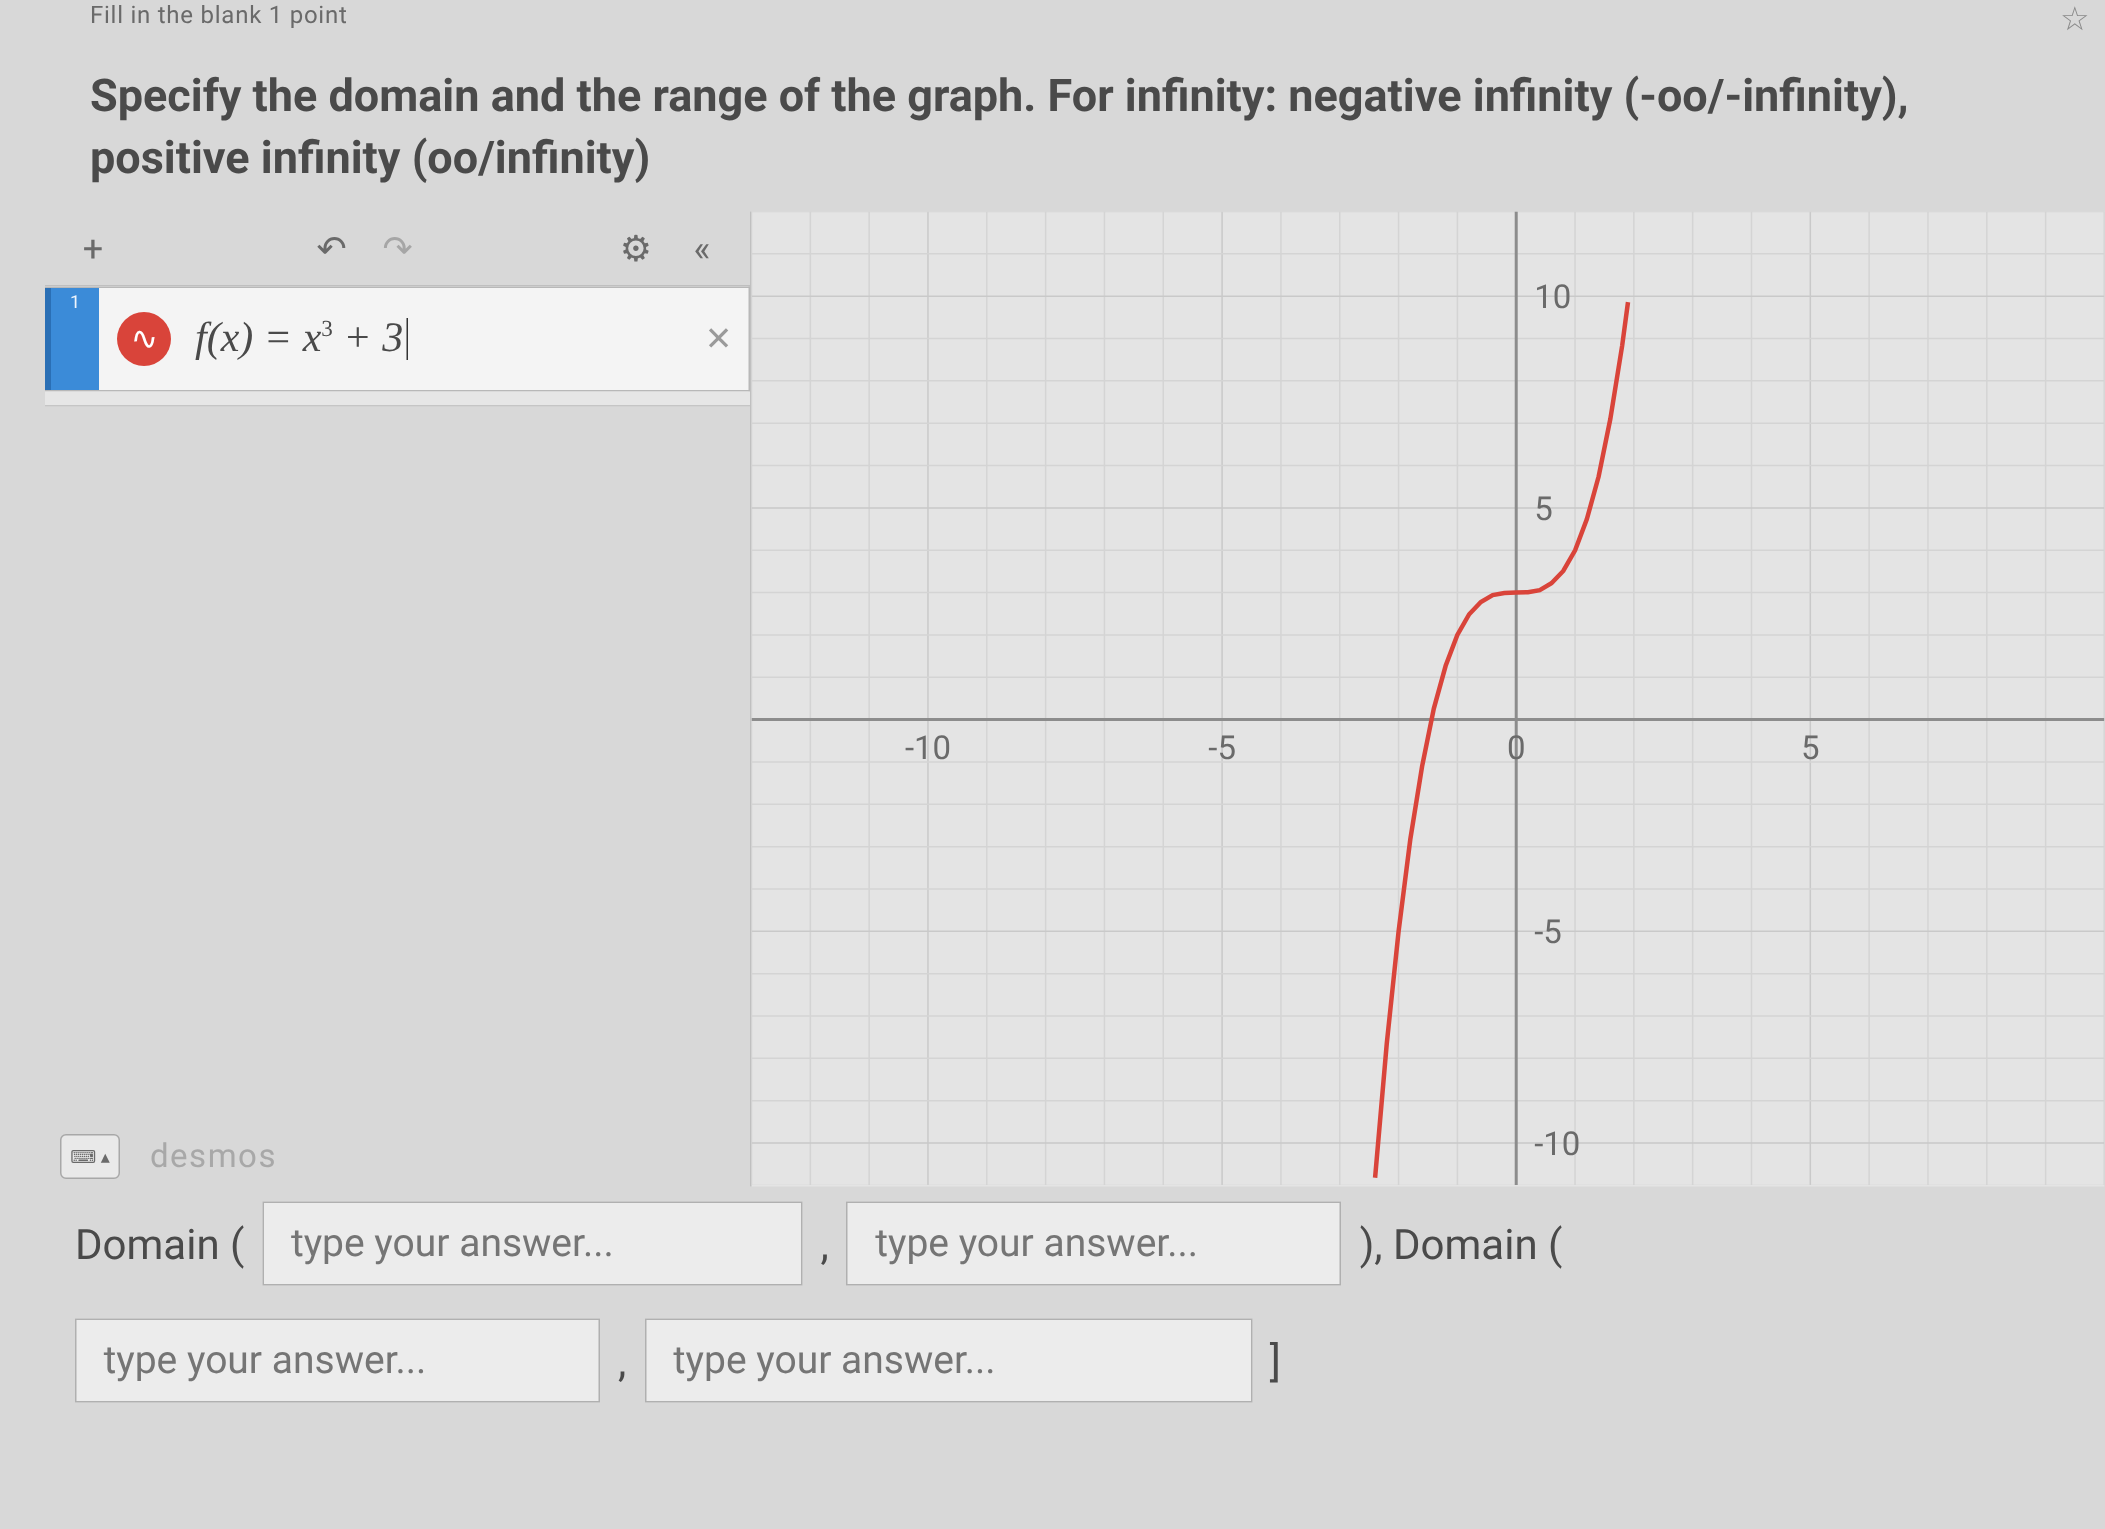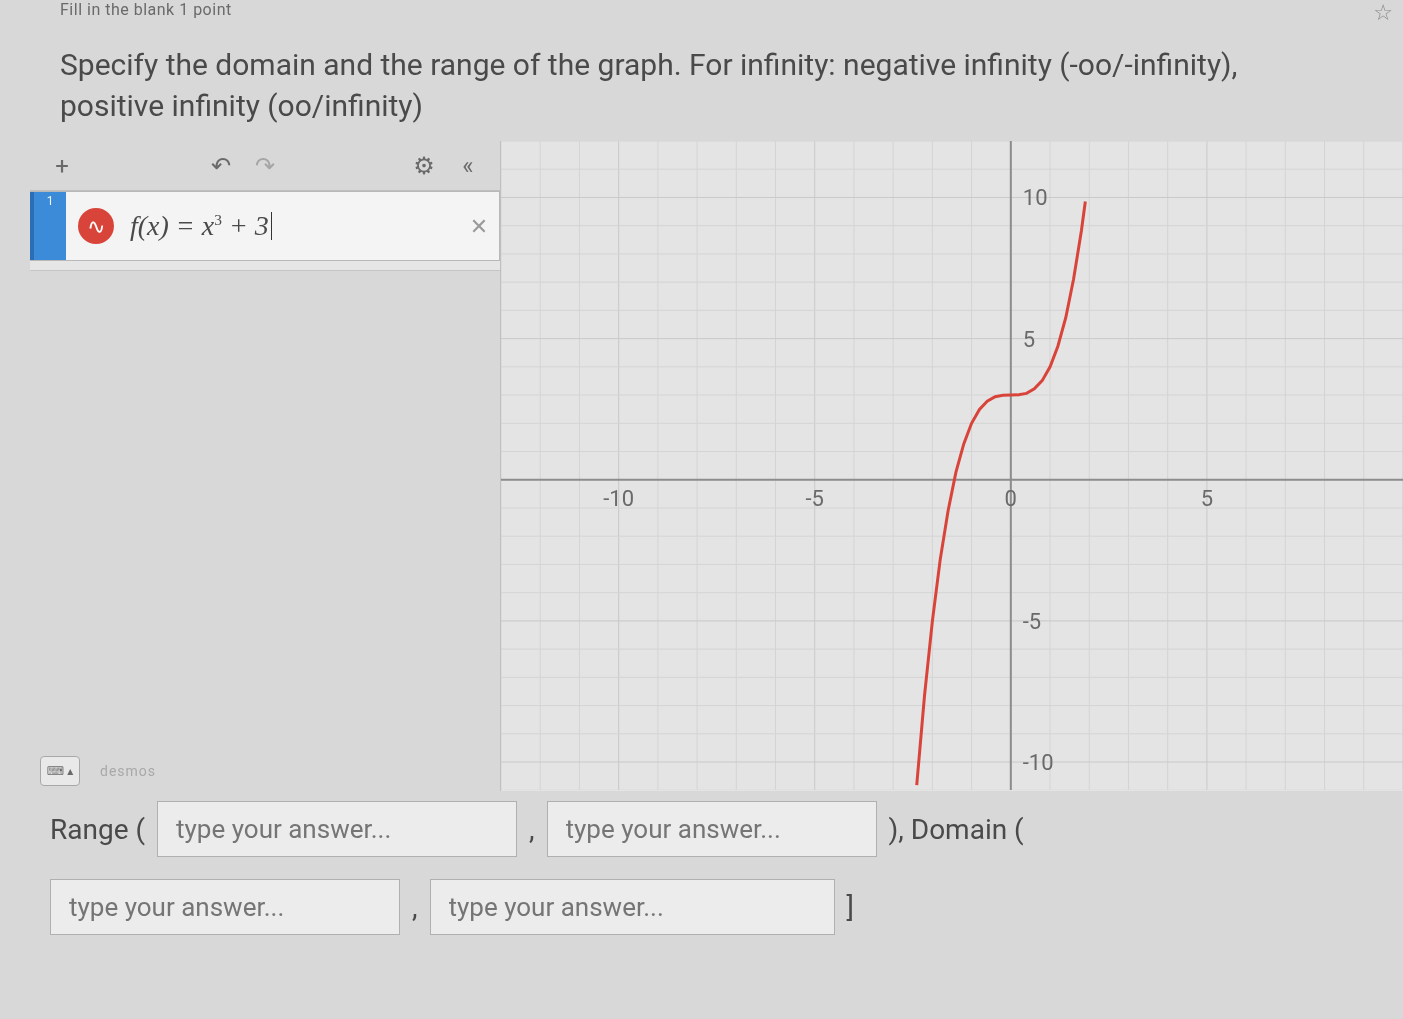--- a/index.html
+++ b/index.html
@@ -25,21 +25,21 @@
     top: 0px;
     right: 10px;
     color: #8a8a8a;
     font-size: 22px;
   }
   .question-text {
     padding: 25px 60px 15px 60px;
     font-size: 30px;
     line-height: 1.35;
     color: #4a4a4a;
-    font-weight: 400;
+    font-weight: 700;
   }
   .main {
     display: flex;
     padding: 0 0 0 30px;
     gap: 0;
     height: 650px;
   }
   
   .expr-panel {
     width: 470px;
@@ -124,21 +124,21 @@
     bottom:5px;left:0;right:0;
     display:flex;align-items:center;gap:20px;
     padding:0 10px;
   }
   .kb-btn{
     width:40px;height:30px;border:1px solid #a8a8a8;border-radius:4px;background:#e9e9e9;
     display:flex;align-items:center;justify-content:center;font-size:12px;color:#6a6a6a;cursor:pointer;
     gap:3px;
   }
   .desmos{
-    font-size:14px;color:#a8a8a8;letter-spacing:1px;font-weight:400;
+    font-size:22px;color:#a8a8a8;letter-spacing:1px;font-weight:400;
   }
   
   .graph{
     flex:1;
     position:relative;
     background: #e4e4e4;
     border-left: 1px solid #c0c0c0;
   }
   .graph svg{position:absolute;inset:0;}
   .axis-label{fill:#6a6a6a;font-size:22px;font-family:inherit;}
@@ -292,21 +292,21 @@
         <text x="522.391304347826" y="488.4347826086956" text-anchor="start" class="axis-label">-5</text>
         <text x="522.391304347826" y="205.82608695652175" text-anchor="start" class="axis-label">5</text>
         <text x="522.391304347826" y="64.52173913043487" text-anchor="start" class="axis-label">10</text>
         <path d="M416.2 644.9 L424.0 555.3 L431.9 480.4 L439.7 419.1 L447.6 370.2 L455.4 331.8 L463.3 303.2 L471.1 282.6 L479.0 268.8 L486.8 260.6 L494.7 256.0 L502.5 254.6 L510.4 254.3 L518.2 254.1 L526.1 252.7 L533.9 248.1 L541.8 239.9 L549.7 226.1 L557.5 205.5 L565.4 176.9 L573.2 138.5 L581.1 89.6 L585.0 60.5 " class="curve"></path>
       </svg>
   </div>
 </div>
 
 <div class="answers">
   <div class="ans-line">
-    <span class="static">Range (</span>
+    <span class="static">Domain (</span>
     <input class="ans-input w1" placeholder="type your answer..." style="">
     <span class="static">,</span>
     <input class="ans-input w2" placeholder="type your answer..." style="">
     <span class="static">), Domain (</span>
   </div>
   <div class="ans-line">
     <input class="ans-input w3" placeholder="type your answer..." style="">
     <span class="static">,</span>
     <input class="ans-input w4" placeholder="type your answer..." style="">
     <span class="static">]</span>

